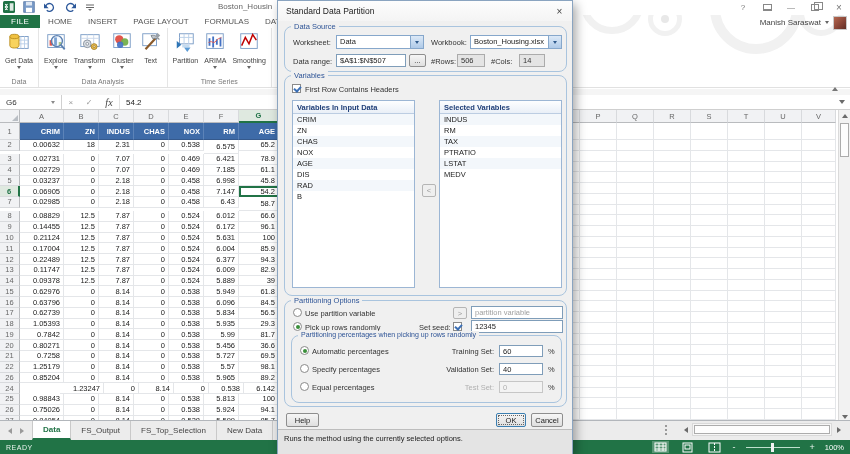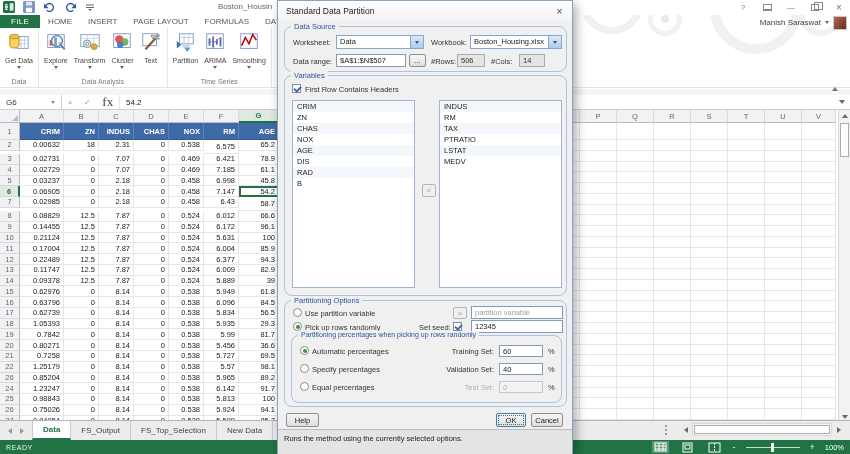--- a/index.html
+++ b/index.html
@@ -36,21 +36,21 @@
 .rbtn .tri-dn{margin-top:2px}
 .rgroup .gname{text-align:center;font-size:7px;color:#7a7a7a;padding:2px 0 2px 0;white-space:nowrap}
 #ribbon-collapse{position:absolute;right:10px;top:78px;width:8px;height:6px;z-index:4}
 .tri-up{width:0;height:0;border-left:3.5px solid transparent;border-right:3.5px solid transparent;border-bottom:4px solid #777}
 #ribbon-gap{position:absolute;left:0;top:89px;width:850px;height:6px;background:#f5f5f5;z-index:3}
 
 #fbar{position:absolute;left:0;top:95px;width:850px;height:15px;background:#fff;border-bottom:1px solid #cfcfcf;z-index:3;display:flex;align-items:stretch}
 #namebox{width:62px;border-right:1px solid #d0d0d0;display:flex;align-items:center;padding-left:6px;gap:0;position:relative}
 #namebox .tri-dn{position:absolute;right:6px;top:6px;border-top-color:#8a8a8a}
 #fbtns{width:58px;display:flex;align-items:center;justify-content:space-around;border-right:1px solid #e3e3e3;color:#9a9a9a}
-#fx{font-family:"Liberation Serif",serif;font-size:13px;color:#444}
+#fx{font-family:"Liberation Serif",serif;font-style:italic;font-size:10px;color:#444}
 #fval{flex:1;display:flex;align-items:center;padding-left:6px;color:#222}
 #fchevron{width:16px;display:flex;align-items:center;justify-content:center}
 
 #grid-left{position:absolute;left:0;top:110px;width:277px;height:310px;overflow:hidden;background:#fff;z-index:2}
 #grid-right{position:absolute;left:573px;top:110px;width:265px;height:310px;overflow:hidden;background:#fff;z-index:2}
 .gridrow{display:flex}
 .hcell{background:#f1f2f4;border-right:1px solid #d8dadd;border-bottom:1px solid #b9bbbe;color:#676767;font-size:7.5px;display:flex;align-items:center;justify-content:center}
 .hcell.selcol{background:#dfe9e0;color:#1e7145;border-bottom:2px solid #217346;font-weight:bold}
 .rownum{background:#f1f2f4;border-right:1px solid #b9bbbe;border-bottom:1px solid #d8dadd;color:#676767;font-size:7.5px;display:flex;align-items:center;justify-content:center}
 .rownum.selrow{background:#dfe9e0;color:#1e7145;border-right:2px solid #217346;font-weight:bold}
@@ -569,21 +569,21 @@
         <div class="cell" style="width: 44px; height: 10.77px; flex: 0 0 44px;">0.85204</div>
         <div class="cell" style="width: 35px; height: 10.77px; flex: 0 0 35px;">0</div>
         <div class="cell" style="width: 35px; height: 10.77px; flex: 0 0 35px;">8.14</div>
         <div class="cell" style="width: 35px; height: 10.77px; flex: 0 0 35px;">0</div>
         <div class="cell" style="width: 35px; height: 10.77px; flex: 0 0 35px;">0.538</div>
         <div class="cell" style="width: 35px; height: 10.77px; flex: 0 0 35px;">5.965</div>
         <div class="cell" style="width: 40px; height: 10.77px; flex: 0 0 40px;">89.2</div>
       </div>
       <div class="gridrow">
         <div class="rownum" style="width: 20px; height: 10.77px; flex: 0 0 20px;">24</div>
-        <div class="cell" style="width: 44px; height: 10.77px; flex: 0 0 44px;">1.23247</div>
+        <div class="cell" style="width: 44px; height: 10.77px; flex: 0 0 44px; margin-left: 40px;">1.23247</div>
         <div class="cell" style="width: 35px; height: 10.77px; flex: 0 0 35px;">0</div>
         <div class="cell" style="width: 35px; height: 10.77px; flex: 0 0 35px;">8.14</div>
         <div class="cell" style="width: 35px; height: 10.77px; flex: 0 0 35px;">0</div>
         <div class="cell" style="width: 35px; height: 10.77px; flex: 0 0 35px;">0.538</div>
         <div class="cell" style="width: 35px; height: 10.77px; flex: 0 0 35px;">6.142</div>
         <div class="cell" style="width: 40px; height: 10.77px; flex: 0 0 40px;">91.7</div>
       </div>
       <div class="gridrow">
         <div class="rownum" style="width: 20px; height: 10.77px; flex: 0 0 20px;">25</div>
         <div class="cell" style="width: 44px; height: 10.77px; flex: 0 0 44px;">0.98843</div>
@@ -1001,33 +1001,35 @@
       <div class="inp gray" style="left:234px;top:27px;width:26px;height:13px">
           <span>14</span>
         </div>
     </div>
 
     <div class="group" style="left:6px;top:74px;width:283px;height:221px">
       <span class="legend">Variables</span>
       <span class="cb on" style="left:7px;top:8px"></span>
       <span class="dlbl" style="left:20px;top:9px">First Row Contains Headers</span>
       <div class="listbox" style="left:7px;top:24px;width:123px;height:188px">
+        <div class="lh">Variables In Input Data</div>
         <div id="list-input">
             <div class="litem">CRIM</div>
             <div class="litem">ZN</div>
             <div class="litem">CHAS</div>
             <div class="litem">NOX</div>
             <div class="litem">AGE</div>
             <div class="litem">DIS</div>
             <div class="litem">RAD</div>
             <div class="litem">B</div>
           </div>
       </div>
       <div class="btn dis" style="left:137px;top:108px;width:14px;height:13px">&lt;</div>
       <div class="listbox" style="left:154px;top:24px;width:123px;height:188px">
+        <div class="lh">Selected Variables</div>
         <div id="list-selected">
             <div class="litem">INDUS</div>
             <div class="litem">RM</div>
             <div class="litem">TAX</div>
             <div class="litem">PTRATIO</div>
             <div class="litem">LSTAT</div>
             <div class="litem">MEDV</div>
           </div>
       </div>
     </div>

